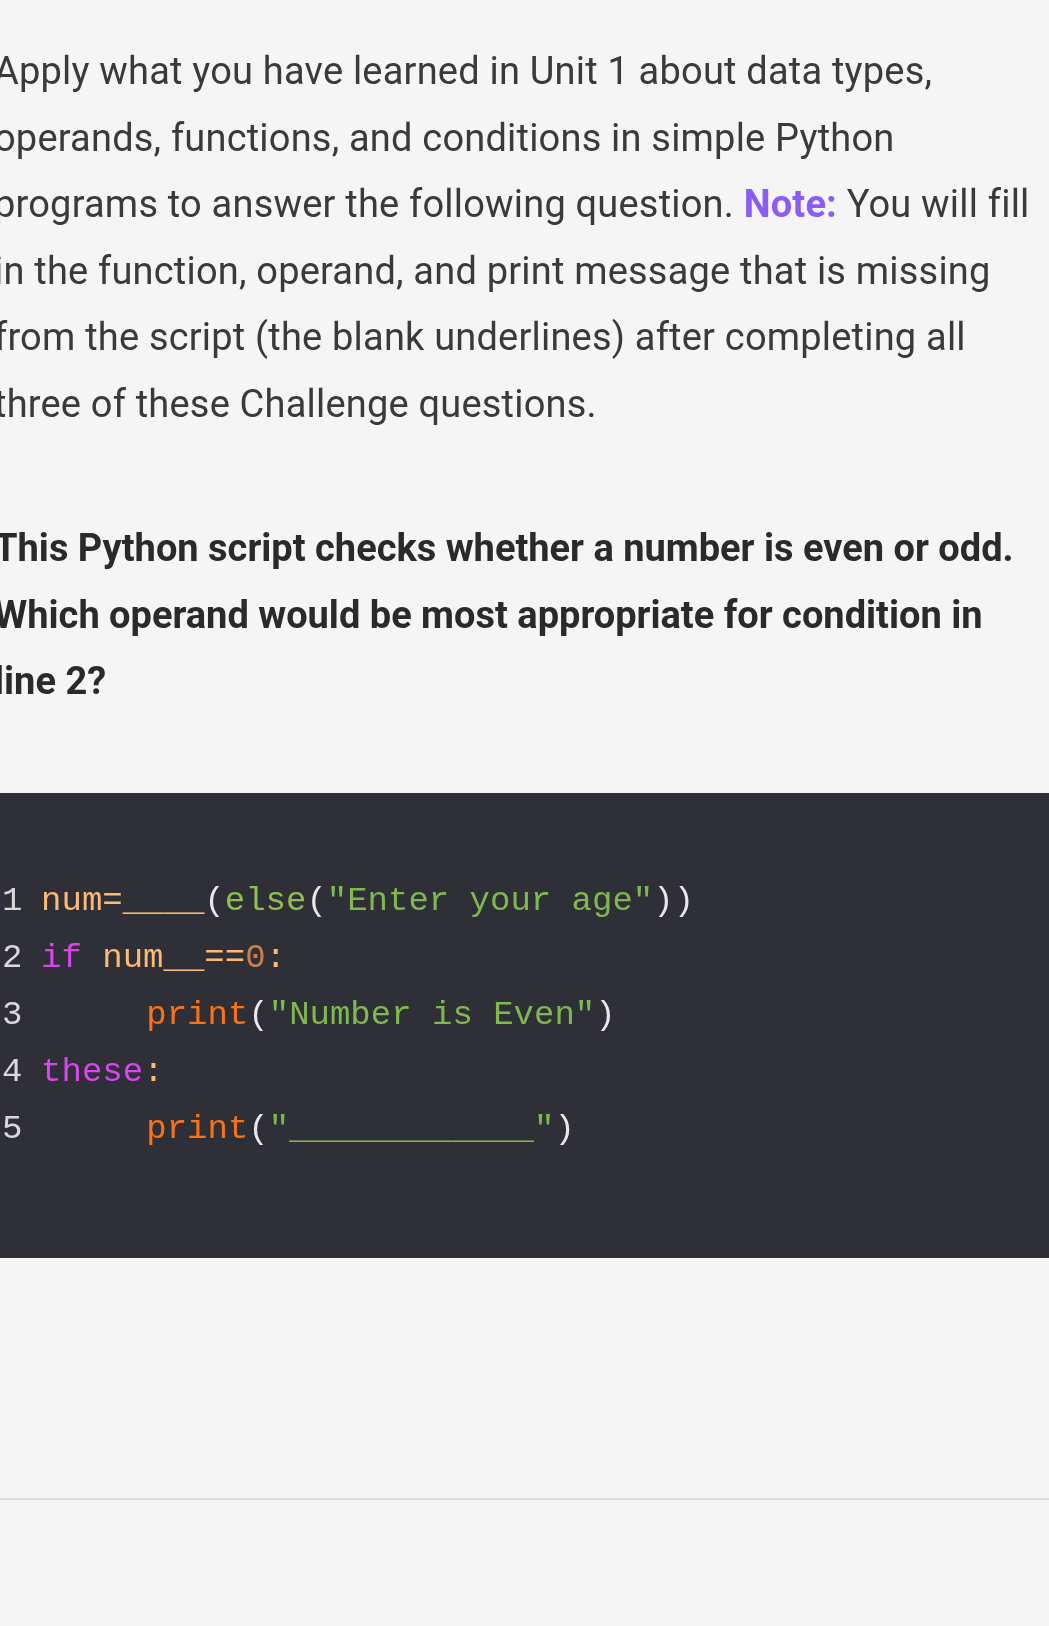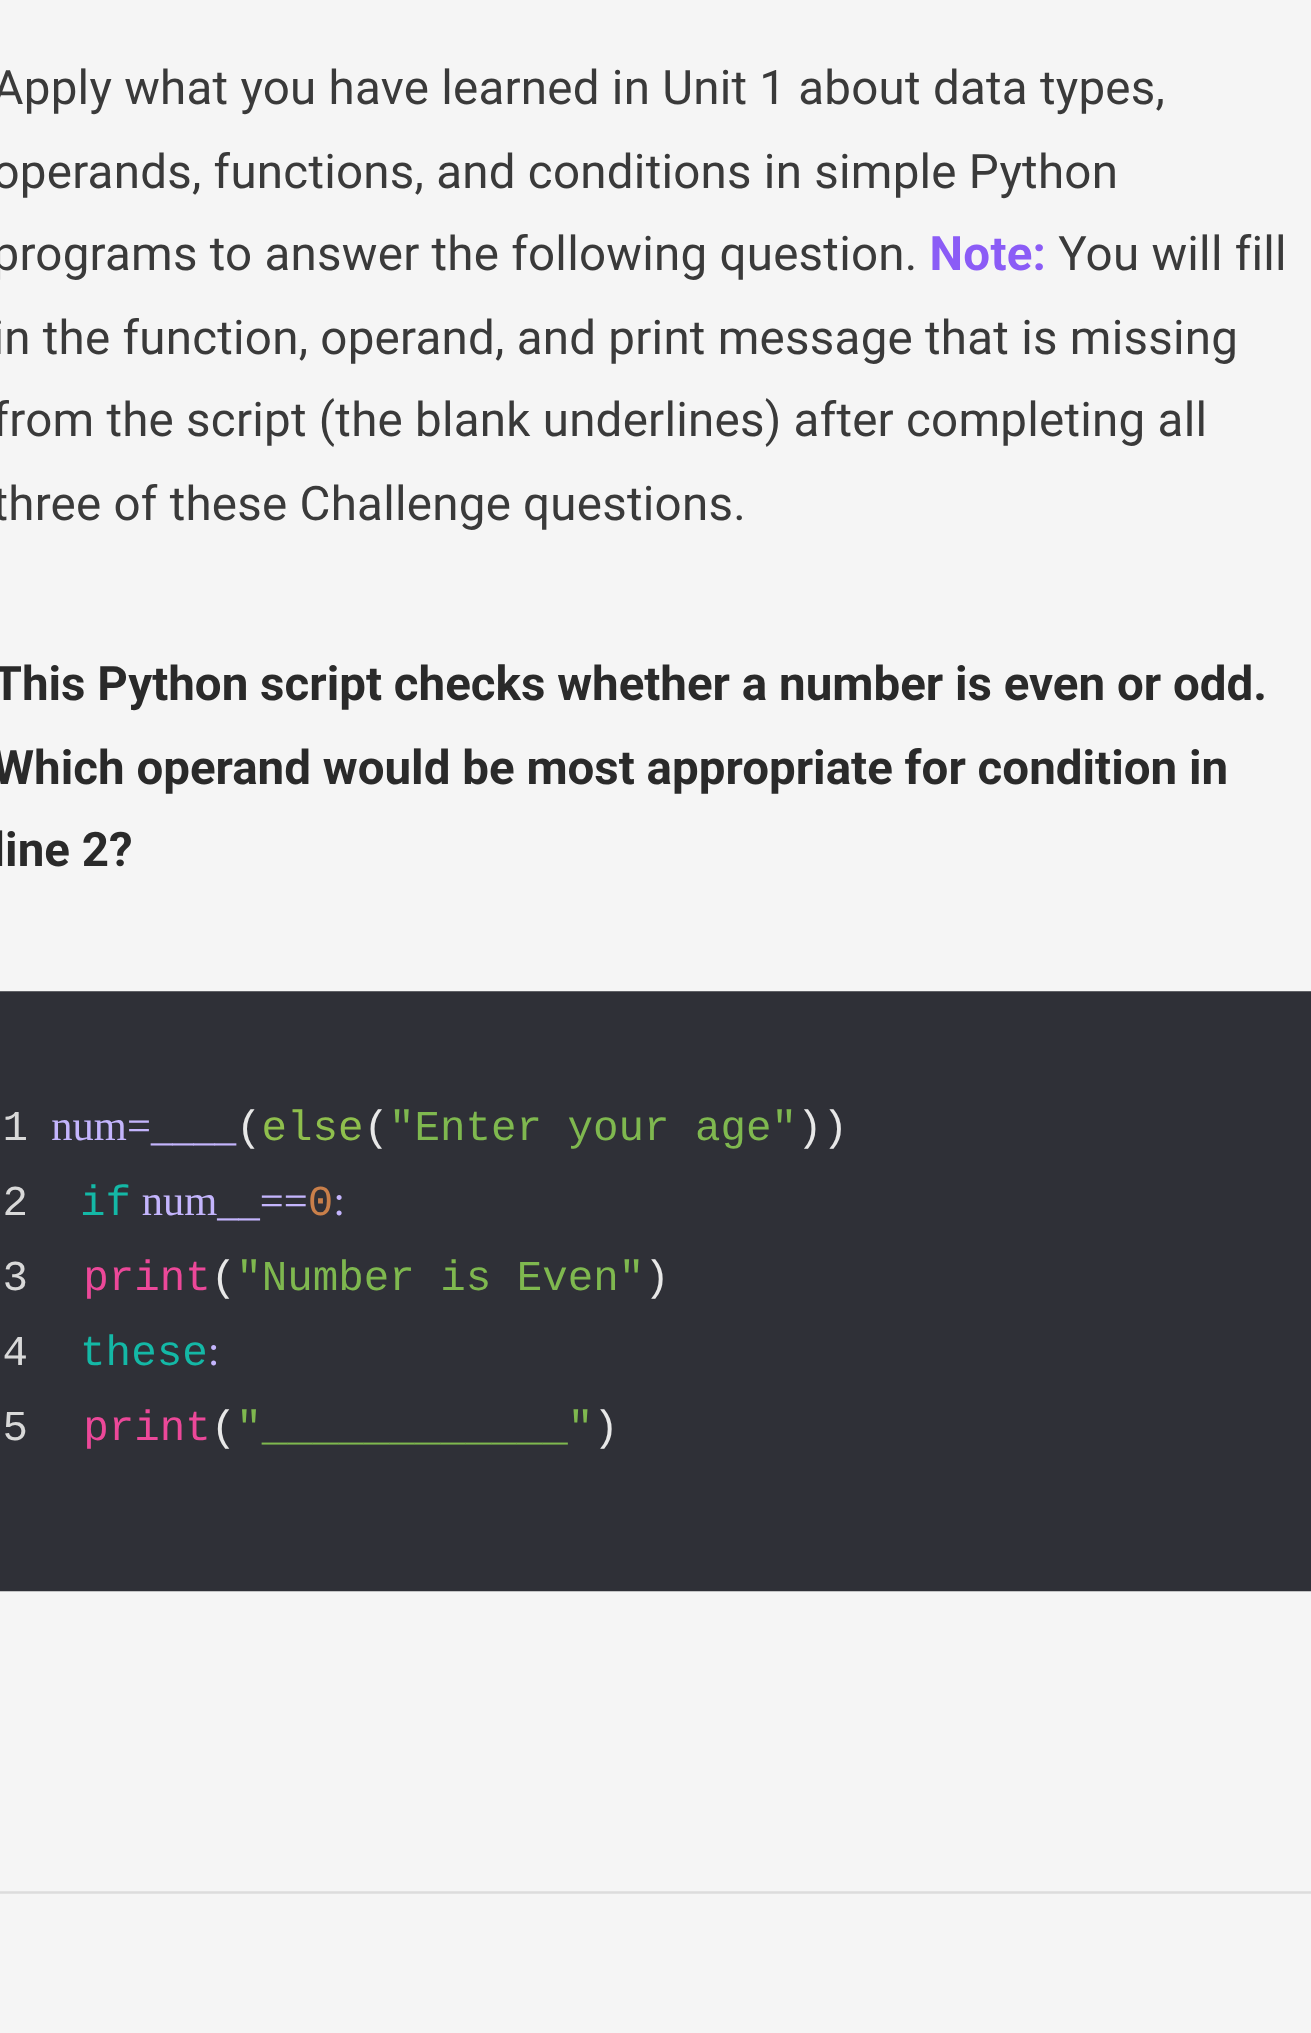--- a/index.html
+++ b/index.html
@@ -39,23 +39,23 @@
     font-family: "SFMono-Regular", Consolas, "Liberation Mono", Menlo, Courier, monospace;
     font-size: 34px;
     line-height: 1.68;
     padding: 80px 20px 100px 8px;
     white-space: pre;
     overflow-x: auto;
     margin-left: -6px;
     margin-right: -6px;
   }
   .ln   { color: #d9d9d9; }
-  .plain{ color: #c4b5fd; font-family: Liberation Serif, serif; }
-  .kw   { color: #14b8a6; margin-left: 23px; }
-  .fn   { color: #ec4899; }     
+  .plain{ color: #fdba74; }
+  .kw   { color: #d946ef; }
+  .fn   { color: #f97316; margin-left: 44px; }     
   .fn2  { color: #8fbf4d; }     
   .str  { color: #7fb84f; }     
   .num  { color: #c97f4a; }     
   .punc { color: #e8e8e8; }
   .gap  { display:inline-block; width: 0.55em; }
   hr.bottom {
     border: none;
     border-top: 2px solid #dcdcdc;
     margin-top: 240px;
   }

